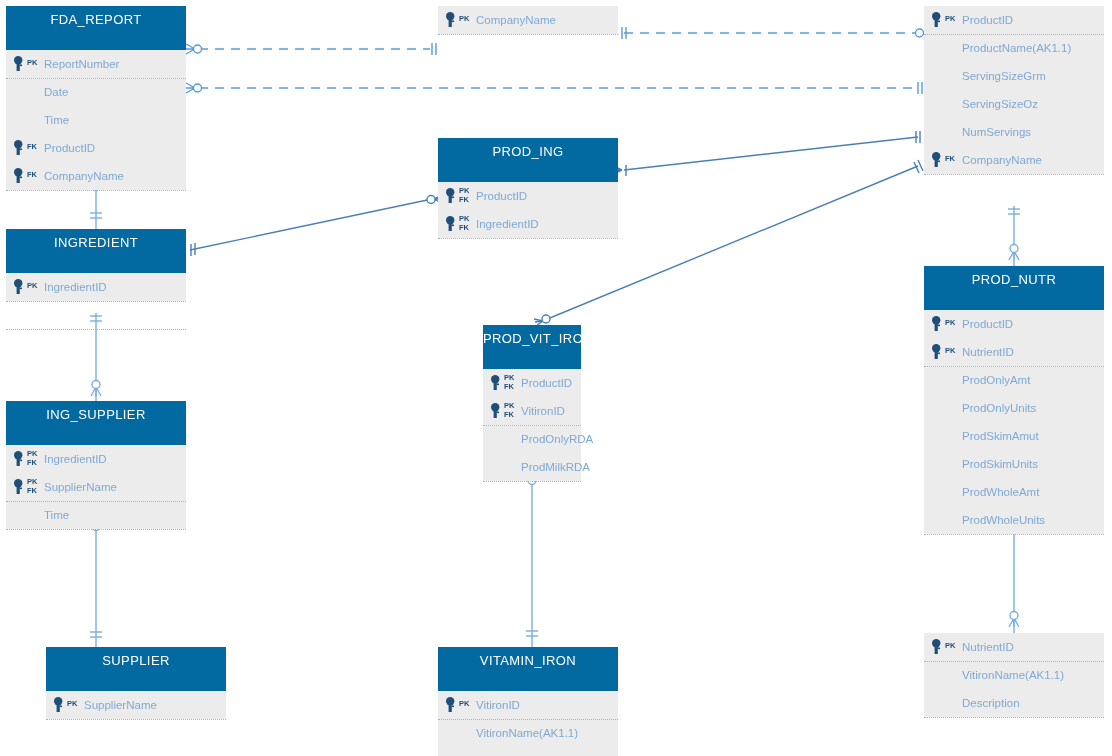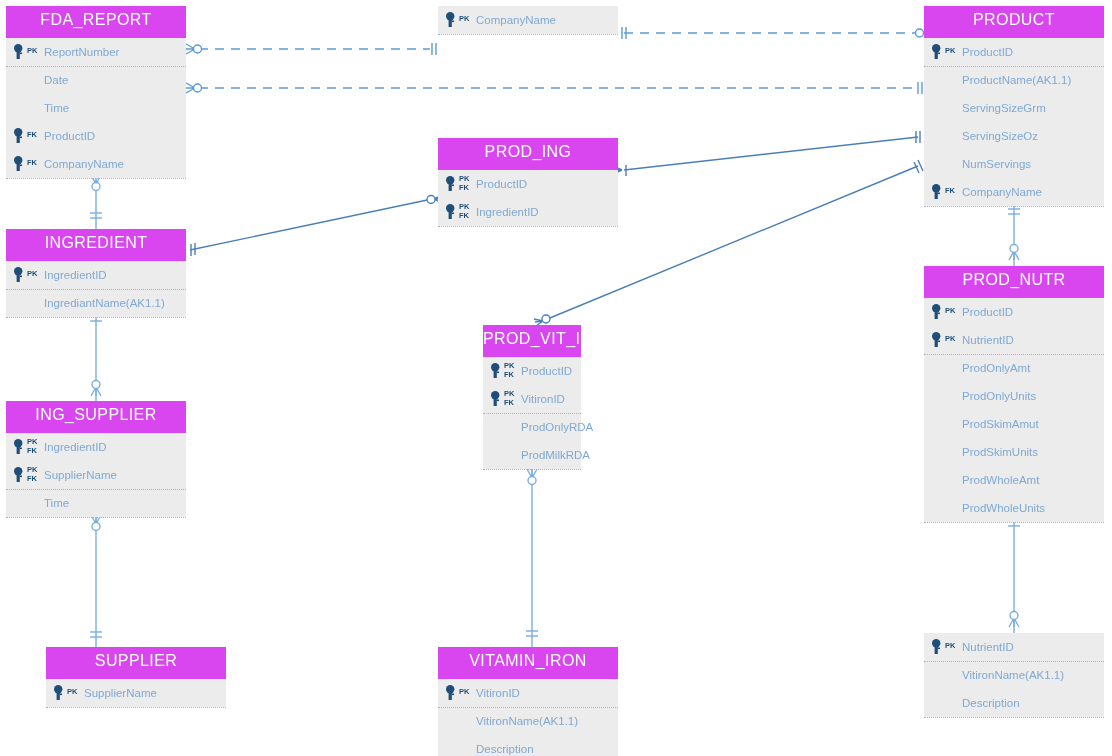--- a/index.html
+++ b/index.html
@@ -6,23 +6,23 @@
   html,body{margin:0;padding:0;background:#ffffff;}
   body{
     font-family:"Liberation Sans", sans-serif;
     width:1112px;height:756px;position:relative;overflow:hidden;
   }
   #canvas{position:absolute;left:0;top:0;width:1112px;height:756px;}
   svg.links{position:absolute;left:0;top:0;width:1112px;height:756px;pointer-events:none;}
 
   .entity{position:absolute;box-sizing:border-box;}
   .entity .title{
-    background:#d946ef;color:#ffffff;text-align:center;
-    font-size:16px;letter-spacing:.4px;
-    height:32px;line-height:28px;white-space:nowrap;overflow:hidden;
+    background:#0369a1;color:#ffffff;text-align:center;
+    font-size:13px;letter-spacing:.4px;
+    height:44px;line-height:28px;white-space:nowrap;overflow:hidden;
   }
   .entity .body{
     background:#ececec;position:relative;
   }
   .attr{
     position:relative;height:28px;line-height:28px;
     color:#7fa9d4;font-size:11.5px;white-space:nowrap;
   }
   .attr .label{position:absolute;left:38px;top:0;}
   .attr.keyed .label{left:38px;}
@@ -208,21 +208,20 @@
               </svg>
               <span class="ktext single">PK</span>
             </span>
             <span class="label">CompanyName</span>
           </div>
           <div class="divider" style="top: 28px;"></div>
           <div class="divider" style="top: 28px;"></div>
         </div>
       </div>
       <div class="entity" style="left: 924px; top: 6px; width: 180px;">
-        <div class="title">PRODUCT</div>
         <div class="body">
           <div class="attr keyed">
             <span class="keytag">
               <svg width="11" height="16" viewBox="0 0 11 16">
                 <ellipse cx="4.2" cy="4.2" rx="4.2" ry="4.2" fill="#1f4e79"></ellipse>
                 <rect x="2.6" y="4" width="3.2" height="11" fill="#1f4e79"></rect>
                 <rect x="5.6" y="8.5" width="2.4" height="1.6" fill="#1f4e79"></rect>
               </svg>
               <span class="ktext single">PK</span>
             </span>
@@ -293,23 +292,20 @@
             <span class="keytag">
               <svg width="11" height="16" viewBox="0 0 11 16">
                 <ellipse cx="4.2" cy="4.2" rx="4.2" ry="4.2" fill="#1f4e79"></ellipse>
                 <rect x="2.6" y="4" width="3.2" height="11" fill="#1f4e79"></rect>
                 <rect x="5.6" y="8.5" width="2.4" height="1.6" fill="#1f4e79"></rect>
               </svg>
               <span class="ktext single">PK</span>
             </span>
             <span class="label">IngredientID</span>
           </div>
-          <div class="attr">
-            <span class="label">IngrediantName(AK1.1)</span>
-          </div>
           <div class="divider" style="top: 28px;"></div>
           <div class="divider" style="top: 56px;"></div>
         </div>
       </div>
       <div class="entity" style="left: 924px; top: 266px; width: 180px;">
         <div class="title">PROD_NUTR</div>
         <div class="body">
           <div class="attr keyed">
             <span class="keytag">
               <svg width="11" height="16" viewBox="0 0 11 16">

